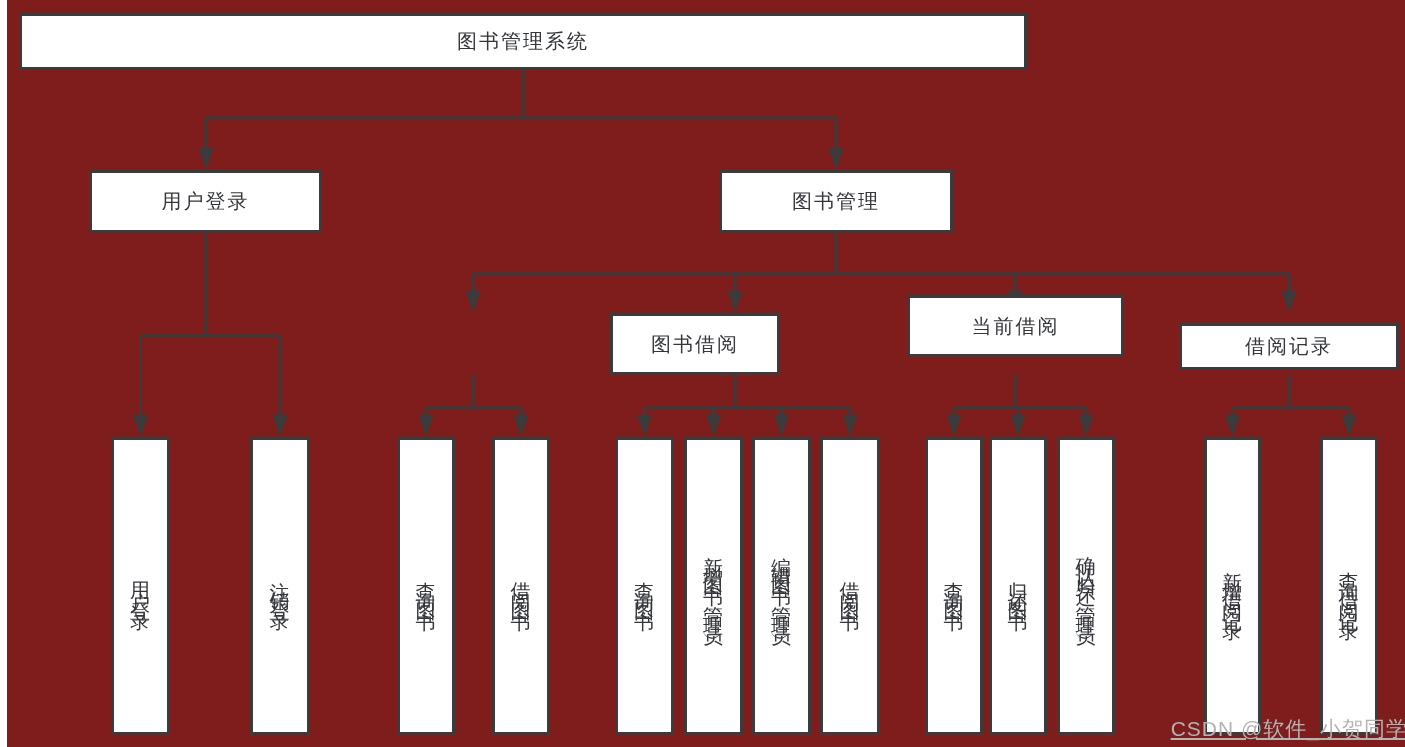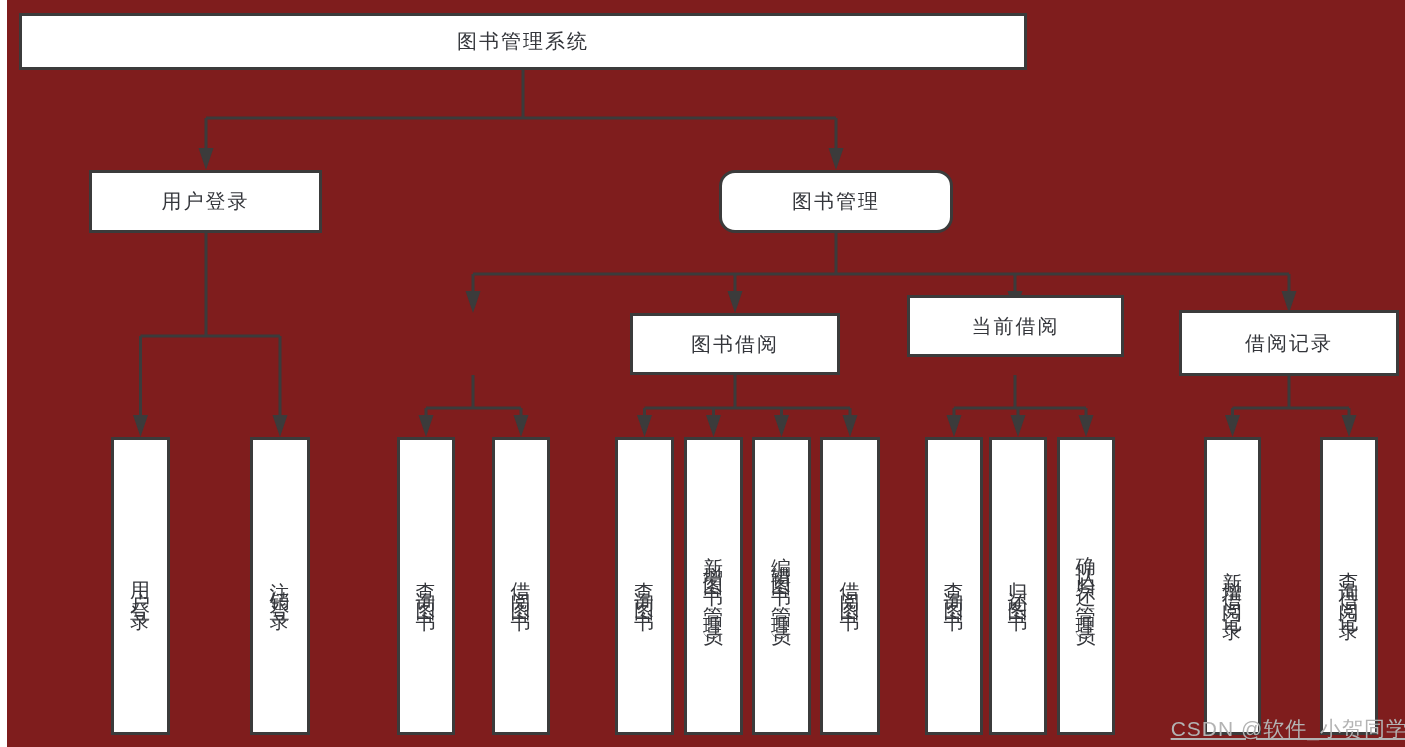--- a/index.html
+++ b/index.html
@@ -104,31 +104,31 @@
     </g>
   </svg>
 
   <div class="node" style="left:12px; top:13px; width:1008px; height:57px;">
     <span class="h-label">图书管理系统</span>
   </div>
 
   <div class="node" style="left:82px; top:170px; width:233px; height:63px;">
     <span class="h-label">用户登录</span>
   </div>
-  <div class="node" style="left:712px; top:170px; width:234px; height:63px;border-radius:16px;">
+  <div class="node" style="left:712px; top:170px; width:234px; height:63px;">
     <span class="h-label">图书管理</span>
   </div>
 
-  <div class="node" style="left:623px; top:313px; width:210px; height:62px;">
+  <div class="node" style="left:603px; top:313px; width:170px; height:62px;">
     <span class="h-label">图书借阅</span>
   </div>
   <div class="node" style="left:900px; top:295px; width:217px; height:62px;">
     <span class="h-label">当前借阅</span>
   </div>
-  <div class="node" style="left:1172px; top:310px; width:220px; height:66px;">
+  <div class="node" style="left:1172px; top:323px; width:220px; height:47px;">
     <span class="h-label">借阅记录</span>
   </div>
 
   <div class="node" style="left:104px; top:437px; width:59px; height:298px;">
     <span class="v-label">用户登录</span>
   </div>
   <div class="node" style="left:243px; top:437px; width:60px; height:298px;">
     <span class="v-label">注销登录</span>
   </div>
 

